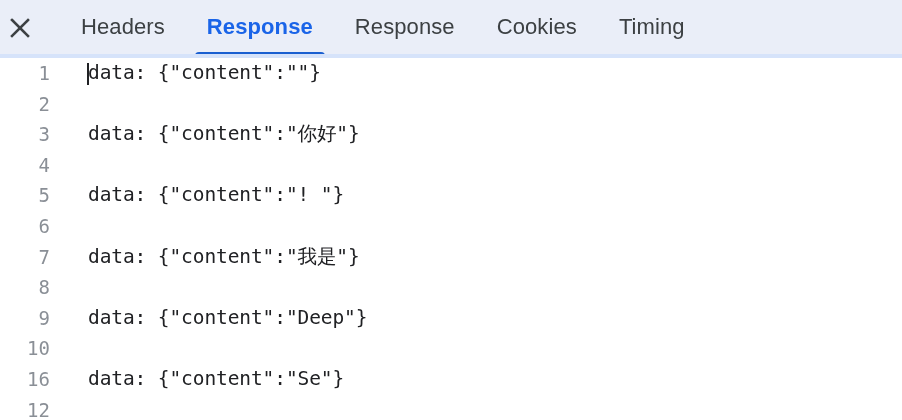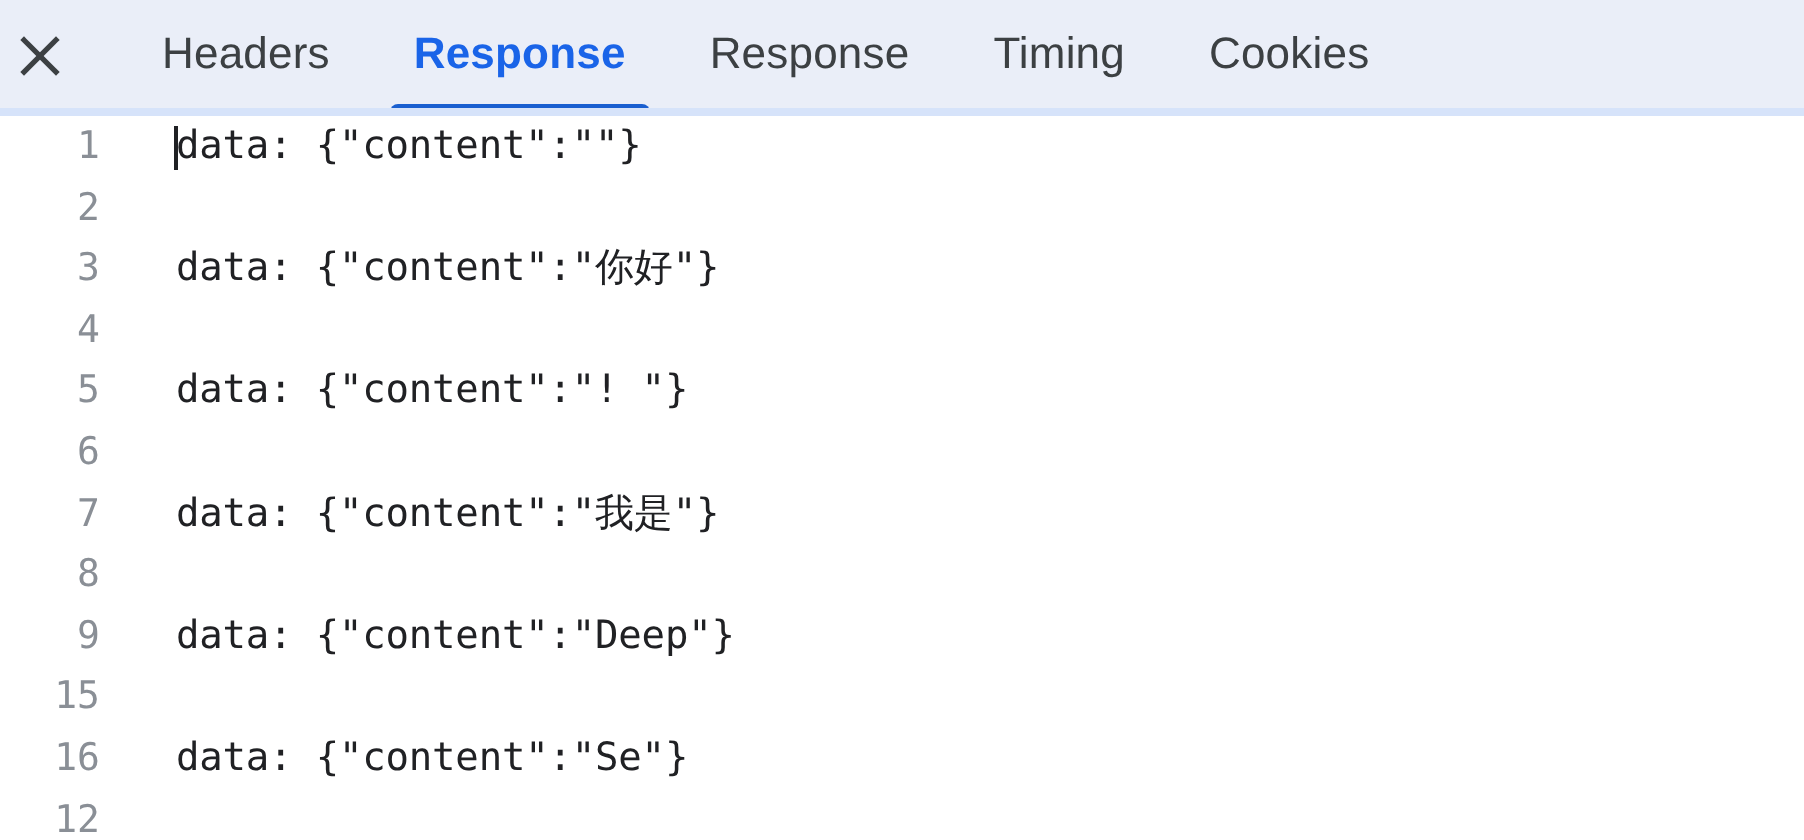--- a/index.html
+++ b/index.html
@@ -162,24 +162,24 @@
         <span>Headers</span>
       </div>
       <div class="tab active">
         <span>Response</span>
         <span class="tab-indicator"></span>
       </div>
       <div class="tab">
         <span>Response</span>
       </div>
       <div class="tab">
+        <span>Cookies</span>
+      </div>
+      <div class="tab">
         <span>Timing</span>
-      </div>
-      <div class="tab">
-        <span>Cookies</span>
       </div>
     </div>
   </div>
 
   <div class="tabbar-underline"></div>
 
   <div class="code-area">
 
   <div class="code-row">
         <div class="gutter">1</div>
@@ -211,21 +211,21 @@
       </div>
       <div class="code-row">
         <div class="gutter">8</div>
         <div class="code-text"></div>
       </div>
       <div class="code-row">
         <div class="gutter">9</div>
         <div class="code-text">data: {"content":"Deep"}</div>
       </div>
       <div class="code-row">
-        <div class="gutter">15</div>
+        <div class="gutter">10</div>
         <div class="code-text"></div>
       </div>
       <div class="code-row">
         <div class="gutter">16</div>
         <div class="code-text">data: {"content":"Se"}</div>
       </div>
       <div class="code-row">
         <div class="gutter">12</div>
         <div class="code-text"></div>
       </div>

